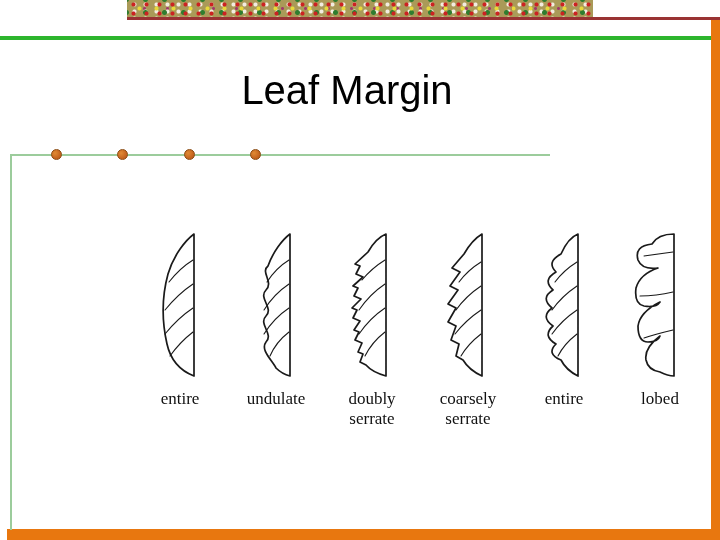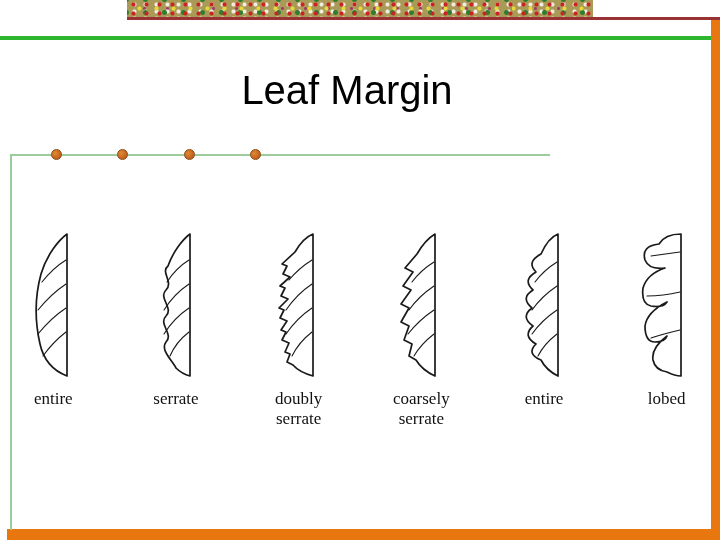--- a/index.html
+++ b/index.html
@@ -35,21 +35,21 @@
   .rule-v{position:absolute;left:10px;top:154px;width:2px;height:376px;background:var(--rule-green,#9CCC9C);}
   .dot{
     position:absolute;top:149px;width:11px;height:11px;border-radius:50%;
     background:radial-gradient(circle at 35% 35%, #e08a34, var(--bullet-orange,#C2601C) 70%);
     border:1px solid #8a4a10;box-sizing:border-box;
   }
   .dot.d1{left:51px;} .dot.d2{left:117px;} .dot.d3{left:184px;} .dot.d4{left:250px;}
 
   .figure-row{
     position:absolute;left:12px;top:224px;width:696px;
-    display:flex;justify-content:center;align-items:flex-start;gap:40px;
+    display:flex;justify-content:flex-end;align-items:flex-start;
   }
   .leaf-item{margin:0;width:96px;display:flex;flex-direction:column;align-items:center;}
   .leaf-svg{display:block;}
   .leaf-svg .outline{fill:#fff;stroke:#1a1a1a;stroke-width:1.7;stroke-linejoin:round;}
   .leaf-svg .vein{fill:none;stroke:#1a1a1a;stroke-width:1.1;stroke-linecap:round;}
   .leaf-caption{
     margin-top:5px;max-width:80px;text-align:center;
     font-family:"Liberation Serif",serif;font-size:17px;line-height:1.15;color:#111;
   }
 </style>
@@ -81,21 +81,21 @@
         <path class="vein" d="M43 36 Q30 44 19 58 M43 60 Q28 70 15 86 M43 84 Q28 94 15 110 M43 108 Q30 118 20 132"></path>
       </svg>
       <figcaption class="leaf-caption">entire</figcaption>
     </figure>
 
     <figure class="leaf-item">
       <svg class="leaf-svg" width="64" height="160" viewBox="0 0 60 160">
         <path class="outline" d="M44 152 L44 10 C36 16 27 28 22 42 C14 48 28 58 20 66 C12 74 28 84 20 92 C12 100 28 110 20 118 C14 126 26 136 30 144 Q36 150 44 152 Z"></path>
         <path class="vein" d="M43 36 Q30 44 21 58 M43 60 Q28 70 18 86 M43 84 Q28 94 18 110 M43 108 Q30 118 24 132"></path>
       </svg>
-      <figcaption class="leaf-caption">serrate</figcaption>
+      <figcaption class="leaf-caption">undulate</figcaption>
     </figure>
 
 
     <figure class="leaf-item">
       <svg class="leaf-svg" width="64" height="160" viewBox="0 0 60 160">
         <path class="outline" d="M44 152 L44 10 Q34 14 26 28 L13 40 L18 42 L14 50 L21 53 L11 62 L16 64 L12 72 L19 75 L10 84 L15 86 L11 94 L18 97 L12 106 L17 108 L13 116 L20 119 L16 128 L21 130 L18 138 L24 141 Q30 148 44 152 Z"></path>
         <path class="vein" d="M43 36 Q30 44 20 56 M43 60 Q28 70 17 86 M43 84 Q28 94 17 110 M43 108 Q30 118 23 132"></path>
       </svg>
       <figcaption class="leaf-caption">doubly serrate</figcaption>
     </figure>

